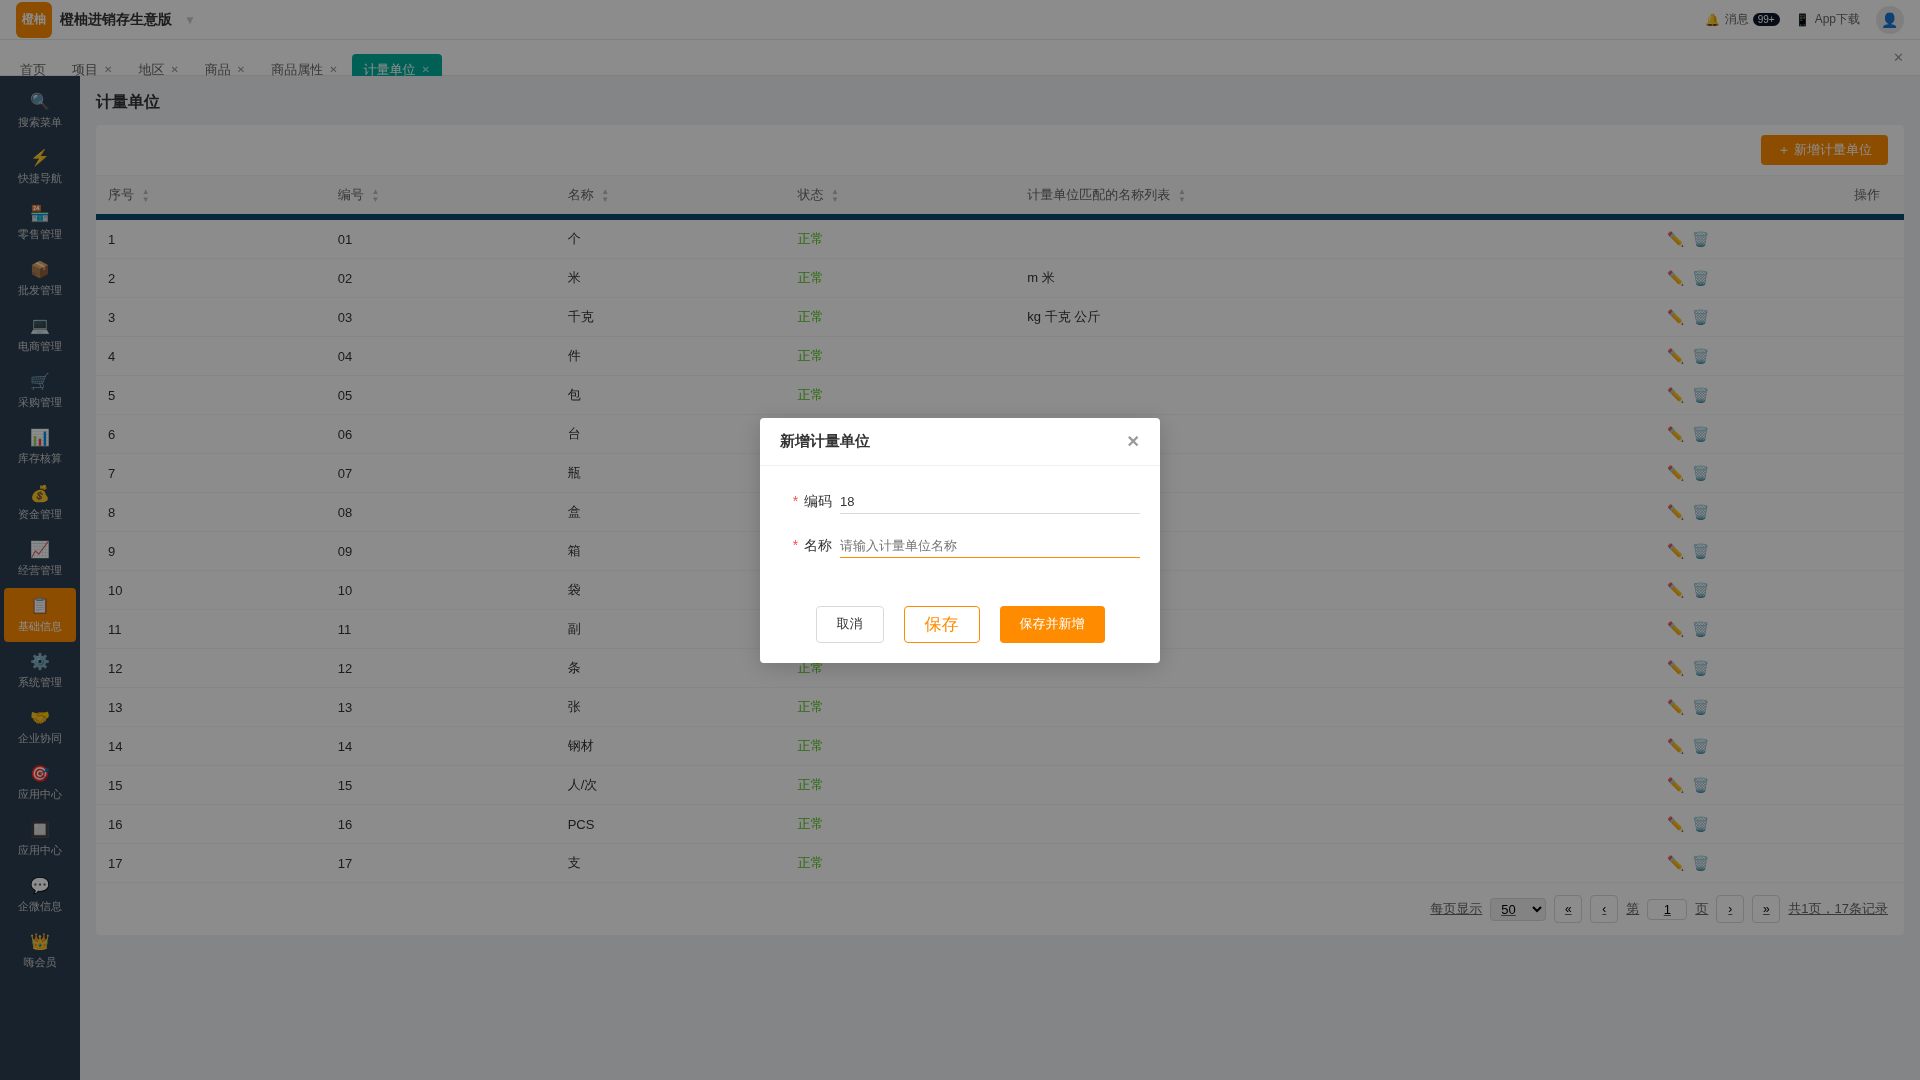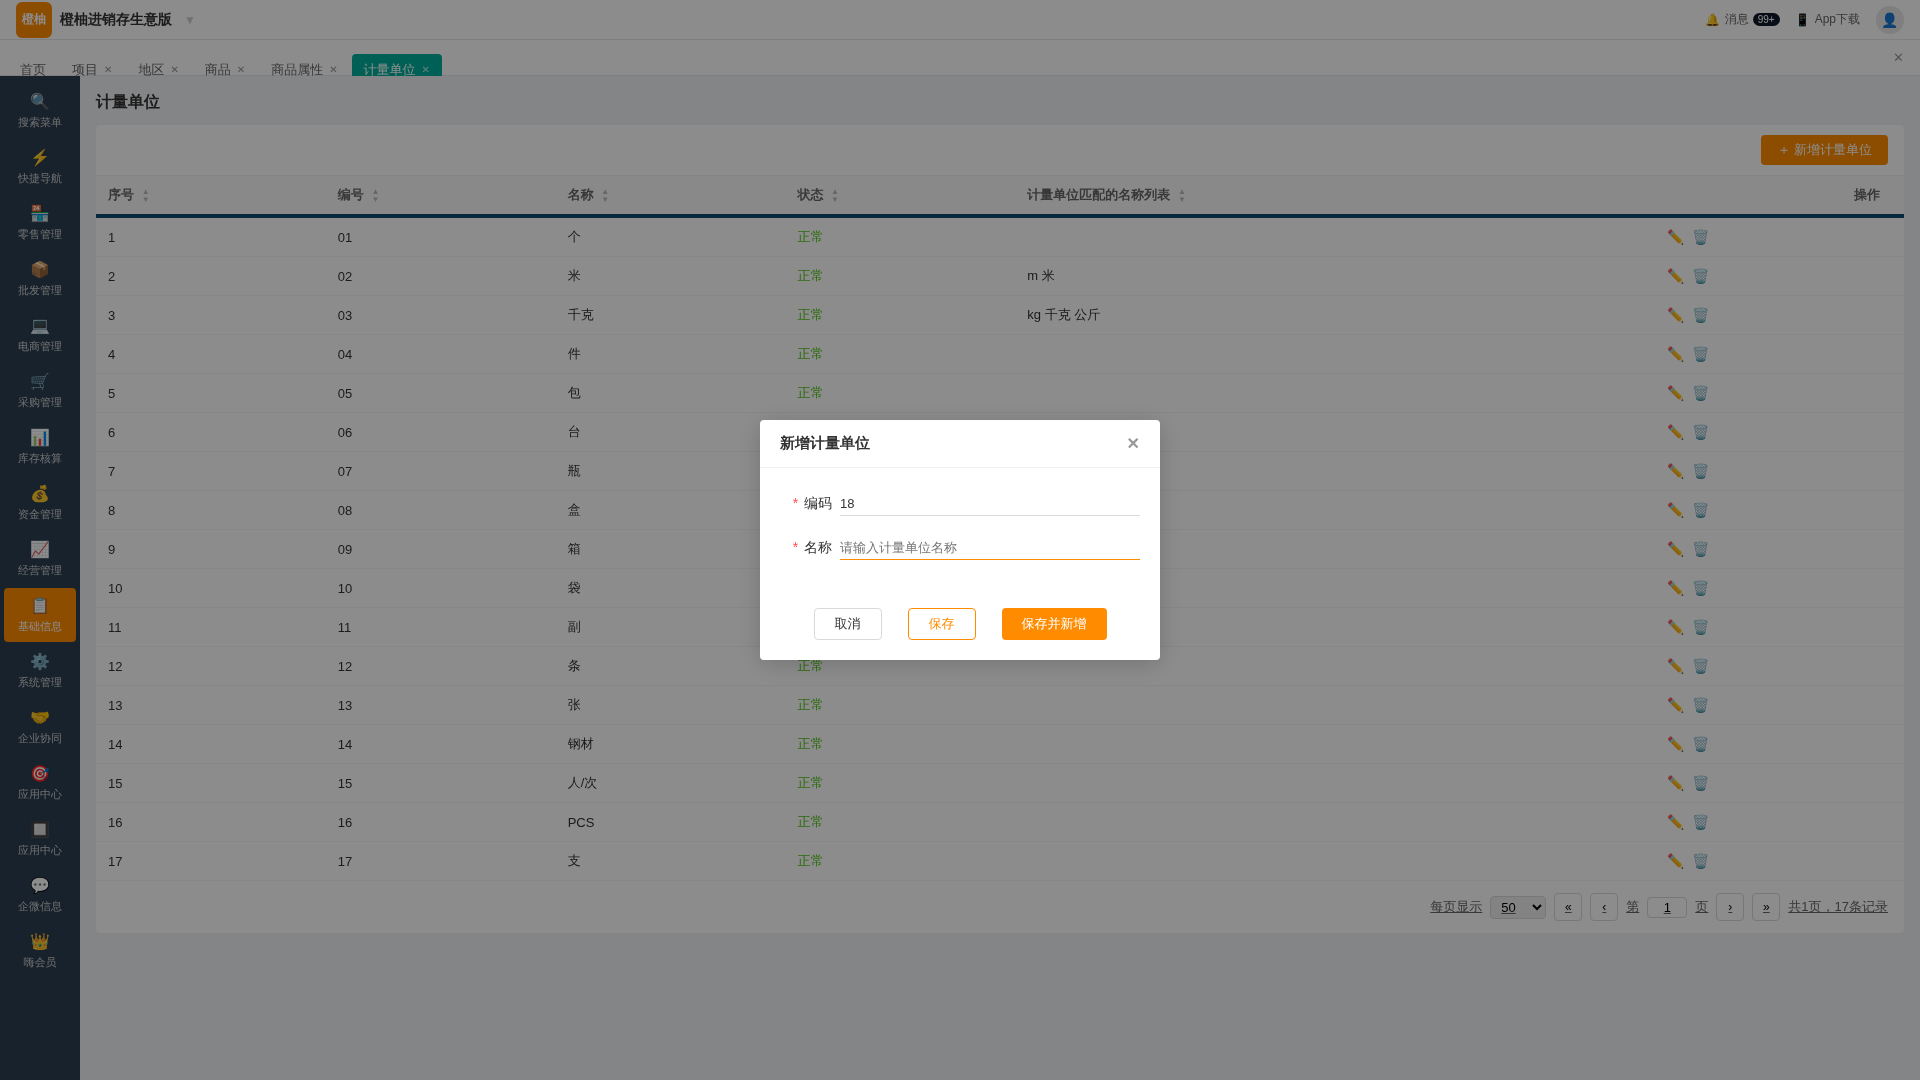--- a/index.html
+++ b/index.html
@@ -178,22 +178,22 @@
       border-collapse: collapse;
       font-size: 13px;
     }
     thead tr {
       background: #fafafa;
     }
     th {
       padding: 10px 12px;
       text-align: left;
       color: #666;
-      font-weight: bold;
-      border-bottom: 4px solid #0c4a6e;
+      font-weight: normal;
+      border-bottom: 6px solid #0c4a6e;
       white-space: nowrap;
     }
     td {
       padding: 10px 12px;
       border-bottom: 1px solid #f5f5f5;
       color: #333;
     }
     .status-normal {
       color: #52c41a;
     }
@@ -304,39 +304,39 @@
       font-size: 13px;
       outline: none;
       color: #333;
     }
     .form-input.active-border {
       border-bottom-color: #ff8c00;
     }
     .modal-footer {
       display: flex;
       justify-content: center;
-      gap: 26px;
+      gap: 20px;
       padding: 12px 24px 20px;
     }
     .btn-cancel {
       padding: 6px 20px;
       border: 1px solid #d9d9d9;
       border-radius: 4px;
       background: #fff;
       cursor: pointer;
       font-size: 13px;
       color: #333;
     }
     .btn-save {
       padding: 6px 20px;
       border: 1px solid #ff8c00;
       border-radius: 4px;
       background: #fff;
       cursor: pointer;
-      font-size: 13px;
+      font-size: 17px;
       color: #ff8c00;
     }
     .btn-save-new {
       padding: 6px 20px;
       border: none;
       border-radius: 4px;
       background: #ff8c00;
       cursor: pointer;
       font-size: 13px;
       color: #fff;

